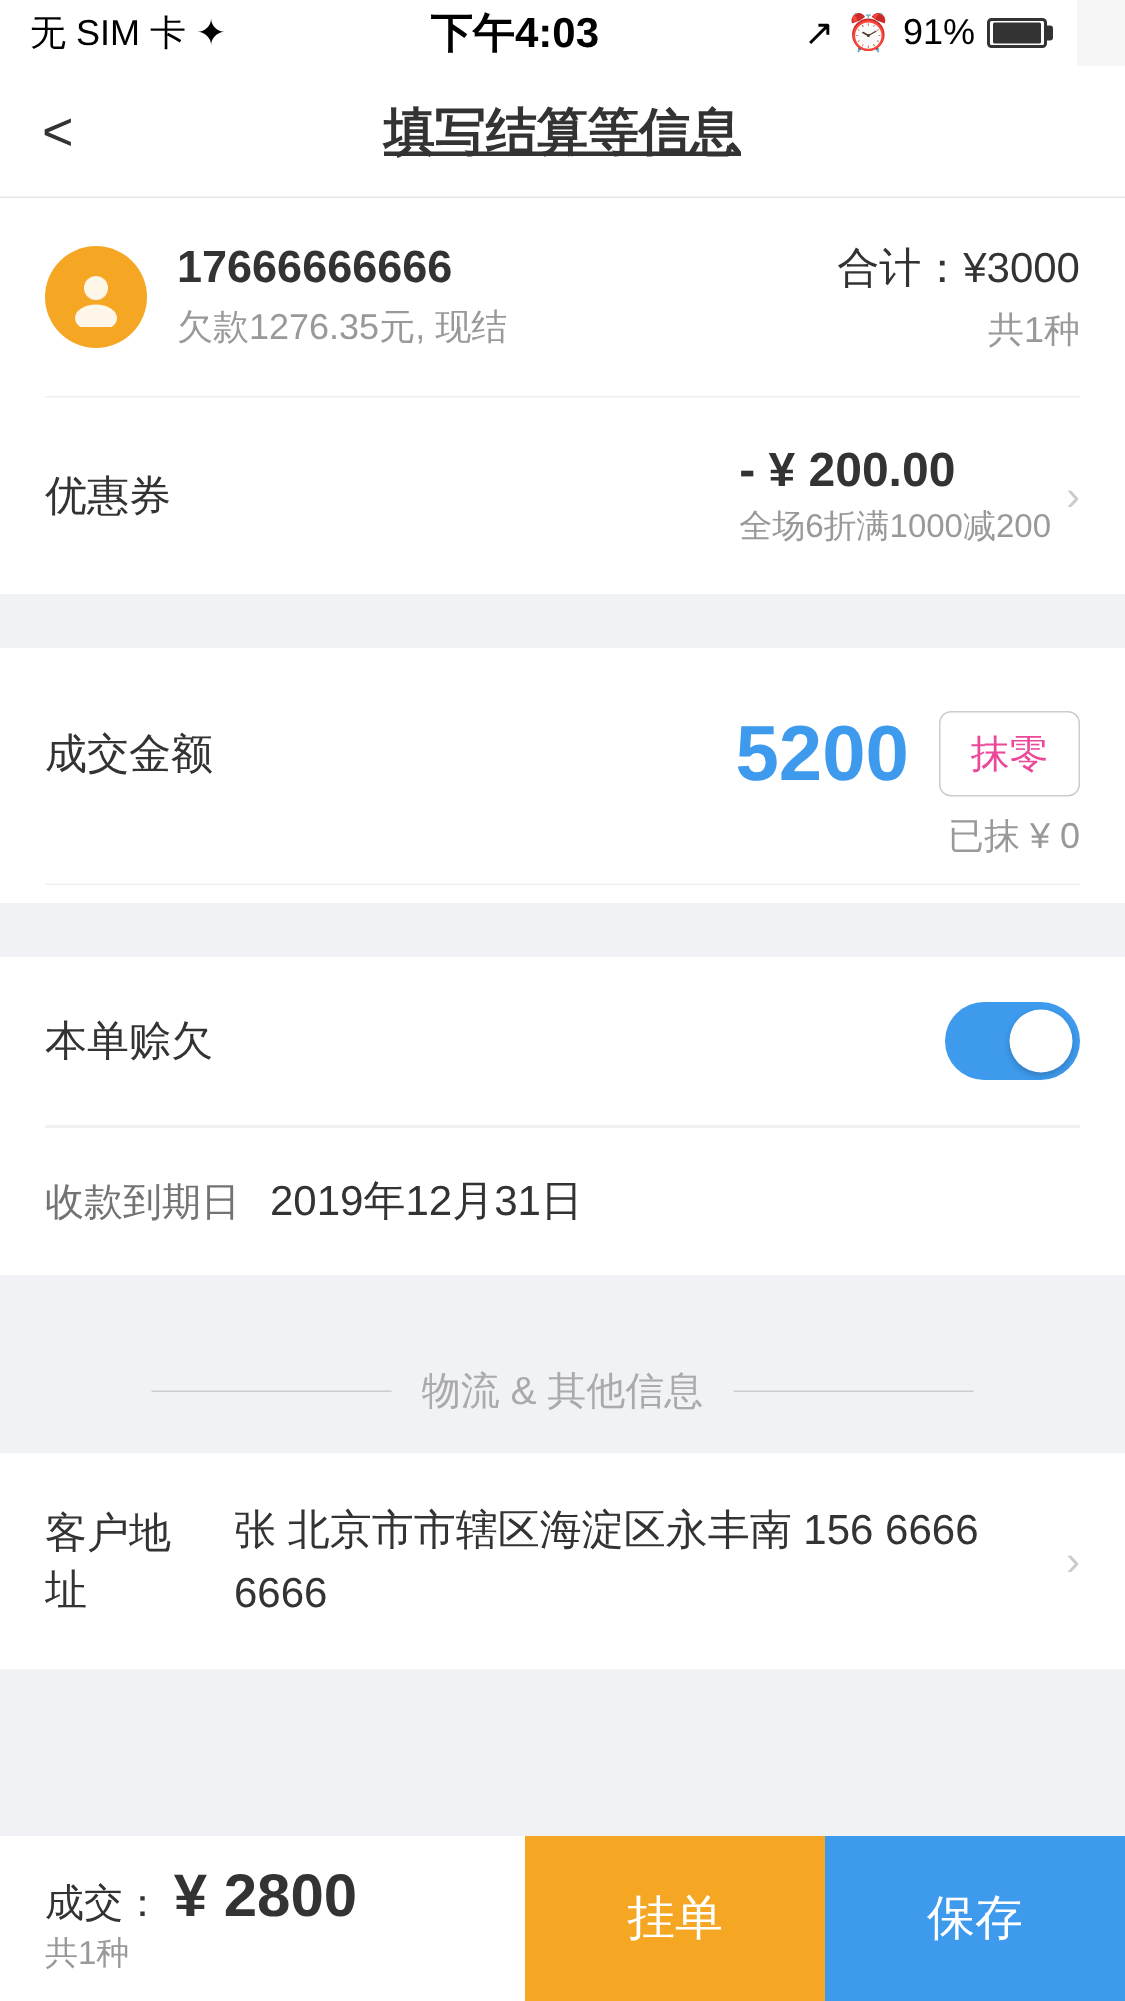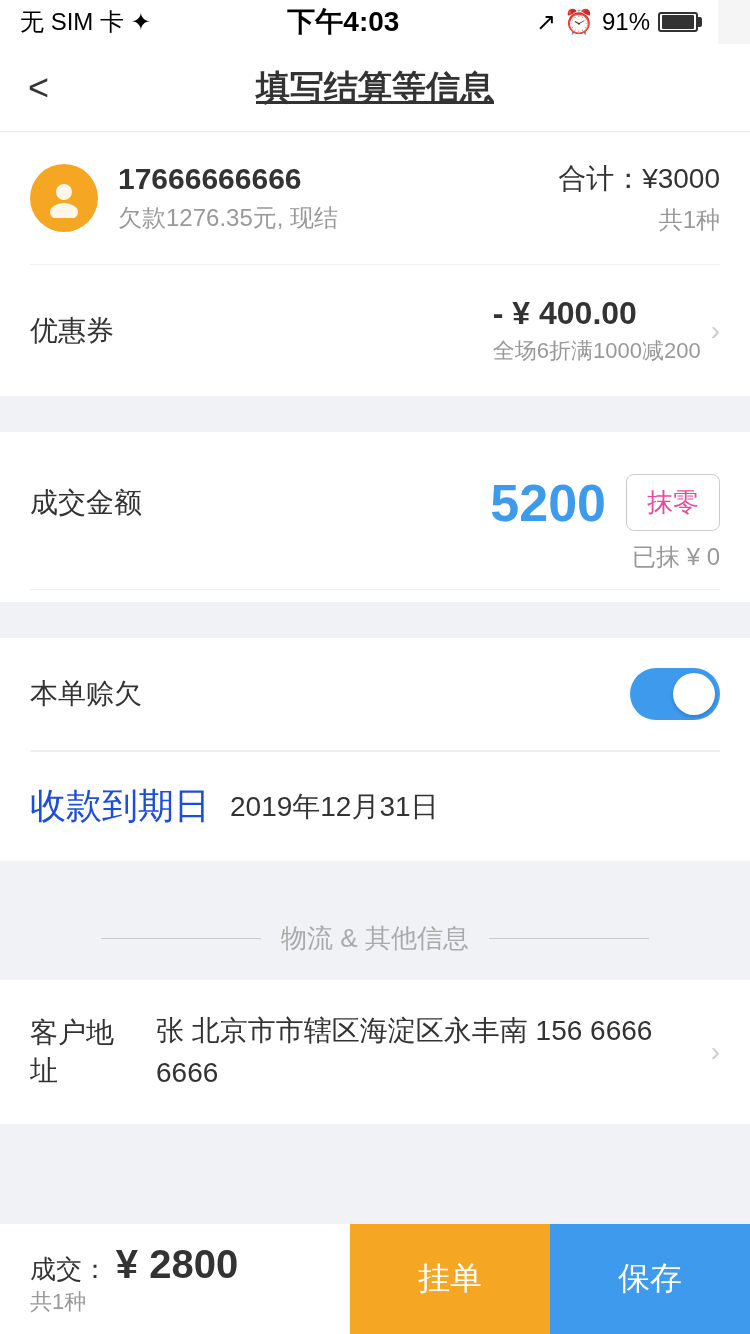--- a/index.html
+++ b/index.html
@@ -306,22 +306,22 @@
     }
 
     
     .due-row {
       display: flex;
       align-items: center;
       padding: 30px 0;
       border-top: 1px solid #f0f0f0;
     }
     .due-label {
-      font-size: 36px;
-      color: #1d4ed8;
+      font-size: 26px;
+      color: #737373;
       margin-right: 20px;
     }
     .due-date {
       font-size: 28px;
       color: #333;
     }
 
     
     .section-header {
       display: flex;
@@ -464,21 +464,21 @@
         <div class="total">合计：¥3000</div>
         <div class="count">共1种</div>
       </div>
     </div>
     <div class="divider"></div>
 
     <div class="coupon-row">
       <div class="coupon-label">优惠券</div>
       <div class="coupon-right">
         <div>
-          <div class="coupon-amount">- ¥ 400.00</div>
+          <div class="coupon-amount">- ¥ 200.00</div>
           <div class="coupon-desc">全场6折满1000减200</div>
         </div>
         <div class="chevron">›</div>
       </div>
     </div>
   </div>
 
   <div class="section-gap"></div>
 
   <div class="amount-card">

